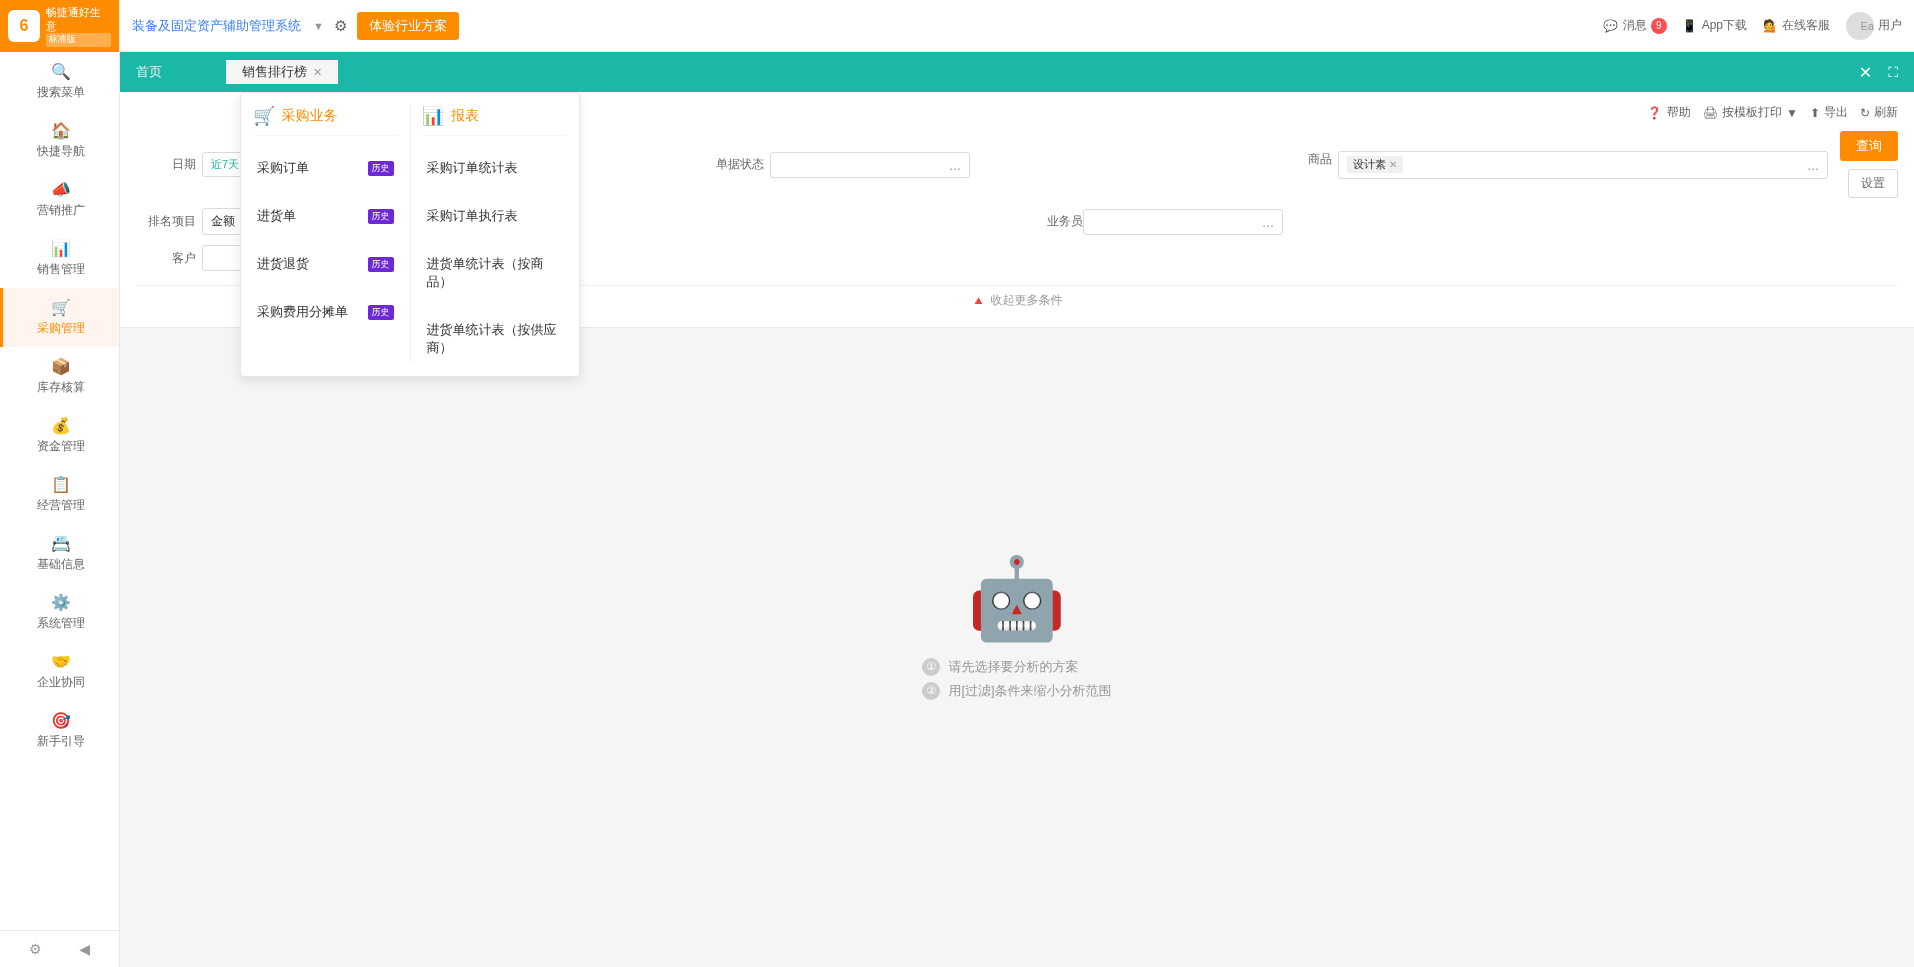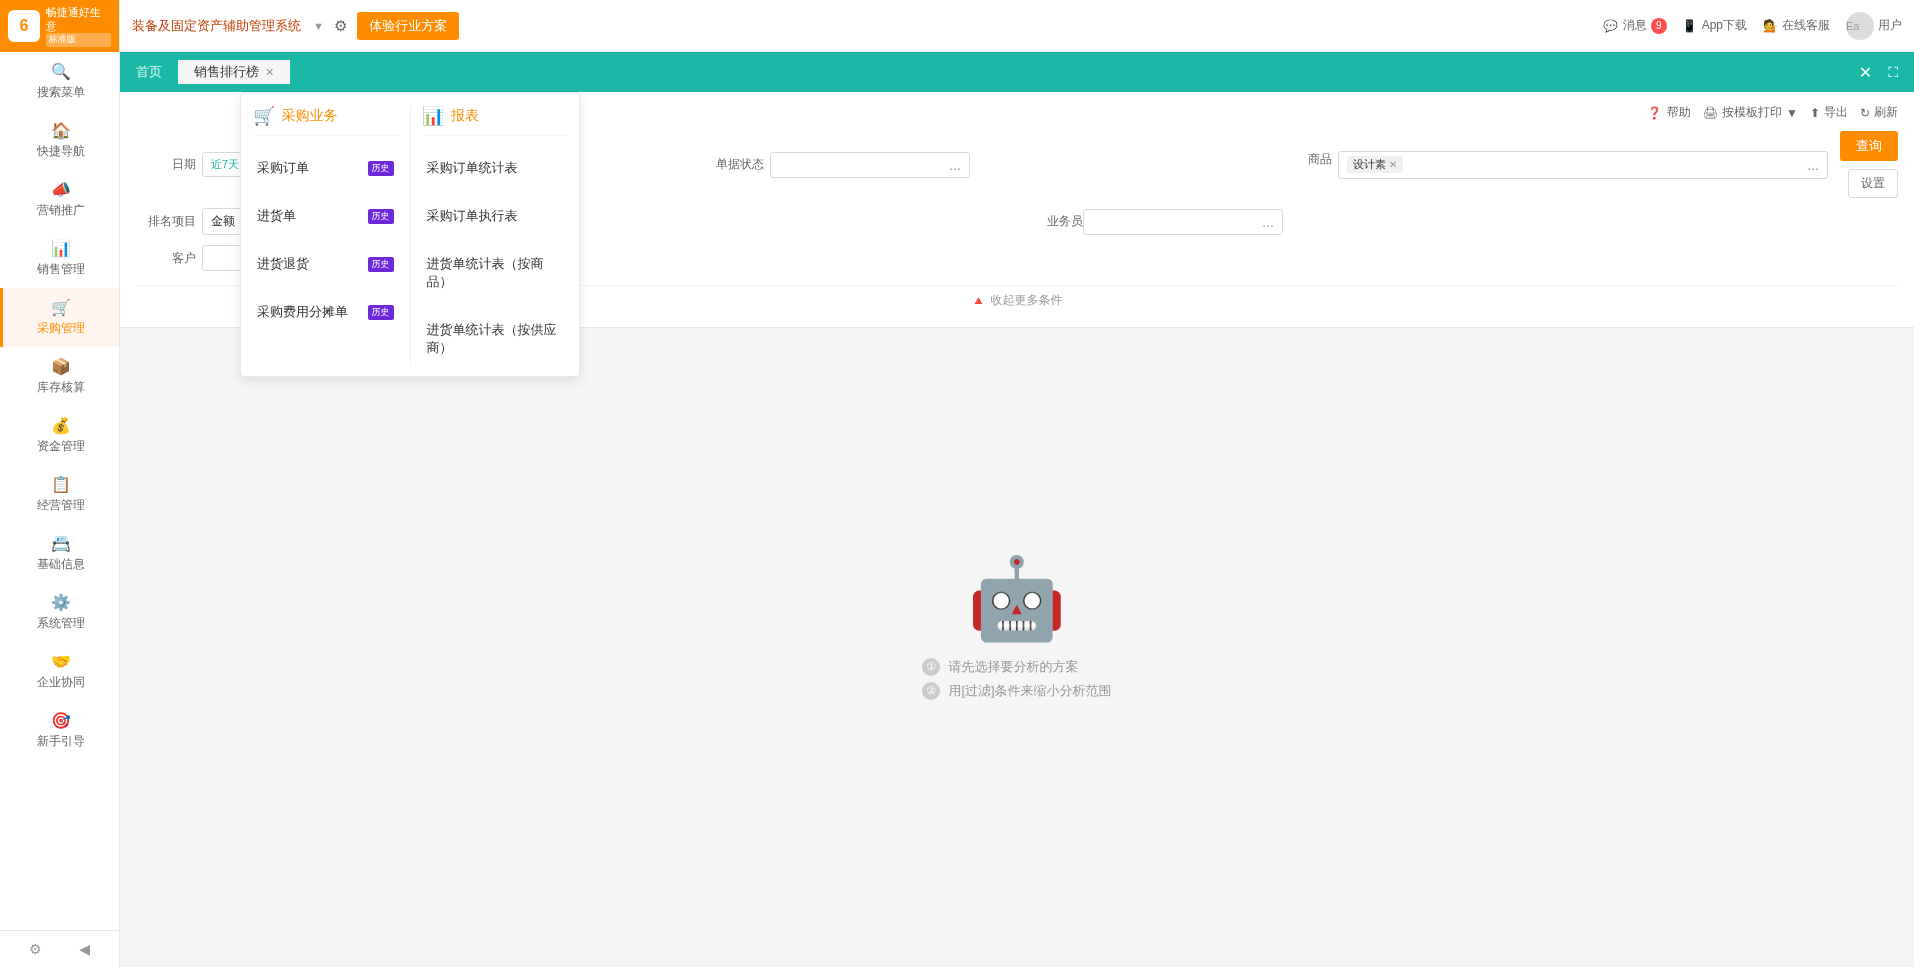--- a/index.html
+++ b/index.html
@@ -60,56 +60,56 @@
     
     .topbar {
       height: 52px;
       background: white;
       border-bottom: 1px solid #e8e8e8;
       display: flex;
       align-items: center;
       padding: 0 12px;
       gap: 10px;
     }
-    .topbar-sys-title { font-size: 13px; color: #c2410c; }
+    .topbar-sys-title { font-size: 13px; color: #3b82f6; }
     .topbar-dropdown { cursor: pointer; color: #999; font-size: 11px; margin-left: 2px; }
     .topbar-gear { cursor: pointer; color: #666; font-size: 15px; }
     .topbar-industry-btn {
       background: #ff8c00; color: white; border: none;
       padding: 5px 12px; border-radius: 3px; cursor: pointer; font-size: 13px;
     }
     .topbar-right {
       margin-left: auto; display: flex; align-items: center; gap: 16px;
     }
     .topbar-right-item { display: flex; align-items: center; gap: 4px; color: #666; font-size: 12px; cursor: pointer; }
     .topbar-right-item .badge {
       background: #ff4d4f; color: white; border-radius: 50%;
       width: 16px; height: 16px; font-size: 10px;
       display: flex; align-items: center; justify-content: center;
     }
-    .user-avatar { width: 28px; height: 28px; background: #ddd; border-radius: 50%; display: flex; align-items: center; justify-content: flex-start; font-size: 11px; color: #999; }
+    .user-avatar { width: 28px; height: 28px; background: #ddd; border-radius: 50%; display: flex; align-items: center; justify-content: flex-end; font-size: 11px; color: #999; }
 
     
     .tabbar {
       background: #1cb8a7;
       display: flex;
       align-items: center;
       height: 40px;
       padding-left: 0;
     }
     .tab {
       padding: 0 16px;
       height: 24px;
       display: flex; align-items: center;
       cursor: pointer;
       font-size: 13px;
       gap: 6px;
       color: rgba(255,255,255,0.85);
     }
-    .tab.active { background: #f5f5f5; color: #333; }
+    .tab.active { background: #f5f5f5; color: #333; margin-left: 48px; }
     .tab-close { font-size: 11px; color: #999; cursor: pointer; }
     .tabbar-close-btn { margin-left: auto; margin-right: 8px; color: white; font-size: 16px; cursor: pointer; }
     .tabbar-expand-btn { color: white; font-size: 14px; cursor: pointer; margin-right: 8px; }
 
     
     .content { flex: 1; overflow: hidden; position: relative; background: #f5f5f5; }
 
     
     .filter-panel {
       background: white;

